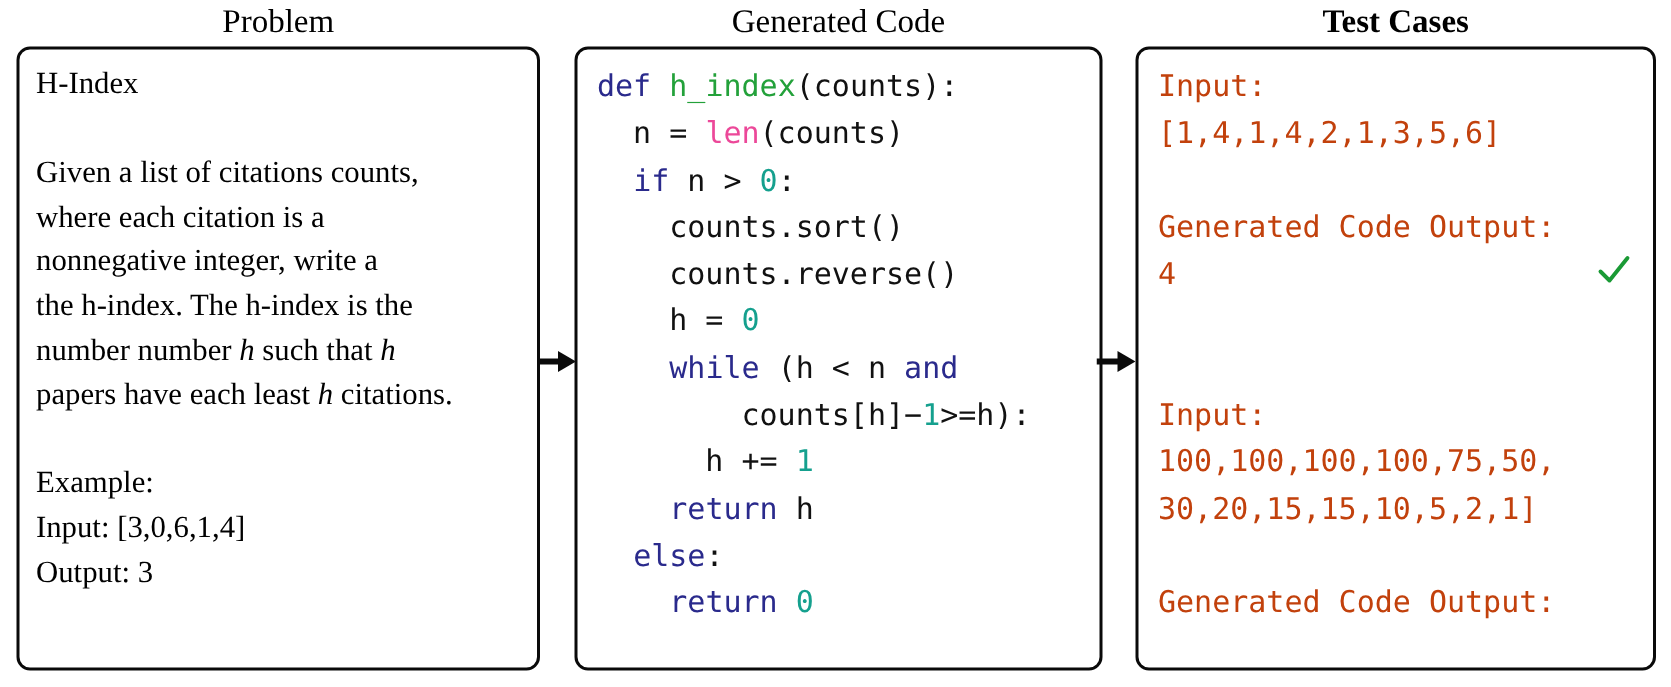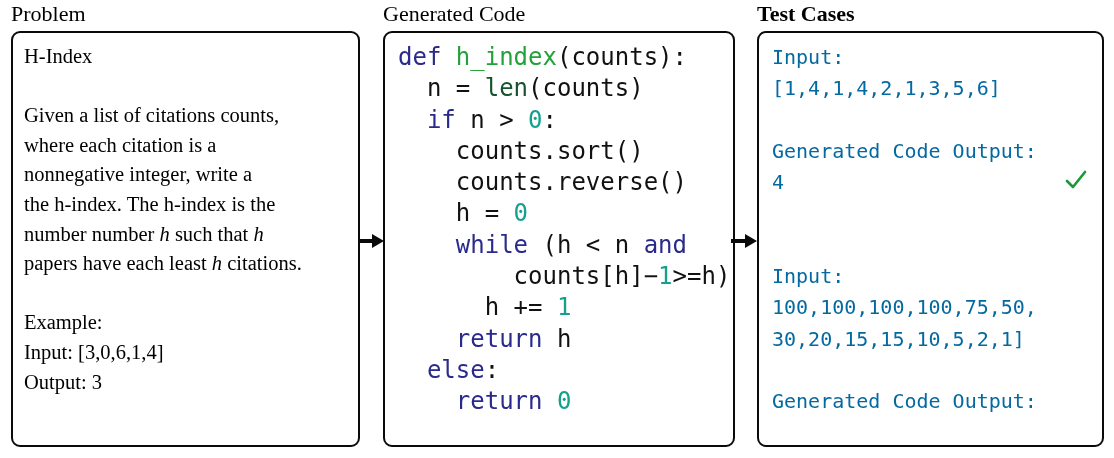--- a/index.html
+++ b/index.html
@@ -17,20 +17,21 @@
   }
 
   
   .col-title {
     position: absolute;
     top: 0px;
     font-family: "Liberation Serif", serif;
     font-size: 22px;
     line-height: 28px;
     color: #000;
+    text-align: center;
     white-space: nowrap;
   }
   #title-problem   { left: 11px;  width: 349px; }
   #title-code      { left: 383px; width: 352px; }
   #title-tests     { left: 757px; width: 347px; font-weight: bold; }
 
   
   .panel {
     position: absolute;
     top: 31px;
@@ -54,38 +55,38 @@
     color: #000;
   }
   .problem-line { white-space: pre-wrap; }
   .problem-blank { height: 29.6px; }
   .ital { font-style: italic; }
 
   
   .code-body {
     padding: 9px 6px 0 13px;
     font-family: "DejaVu Sans Mono", monospace;
-    font-size: 24px;
+    font-size: 20px;
     line-height: 31.3px;
     color: #111111;
     white-space: pre;
   }
   .code-line { white-space: pre; }
   .kw  { color: #2a2a8c; }        
   .fn  { color: #23a13a; }        
-  .bi  { color: #14532d; }        
+  .bi  { color: #ec4899; }        
   .num { color: #15a08e; }        
 
   
   .tests-body {
     padding: 9px 8px 0 13px;
     font-family: "DejaVu Sans Mono", monospace;
     font-size: 20px;
     line-height: 31.3px;
-    color: #0369a1;
+    color: #c2410c;
     white-space: pre;
     position: relative;
   }
   .test-line {
     white-space: pre;
     position: relative;
   }
   .test-blank { height: 31.3px; }
   .check {
     position: absolute;

